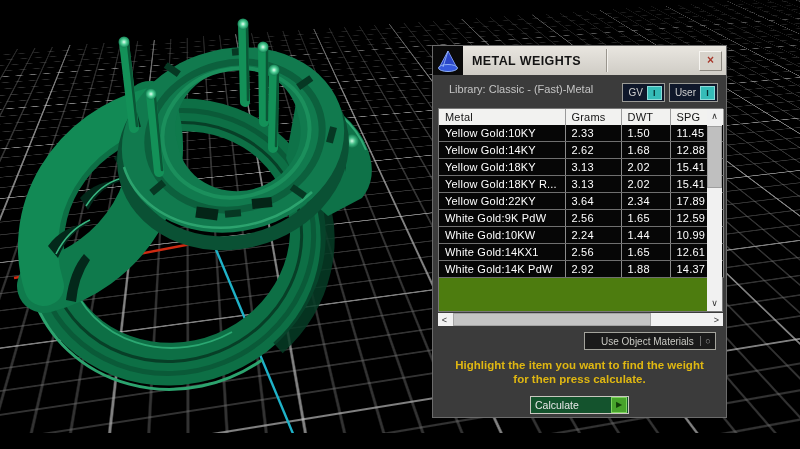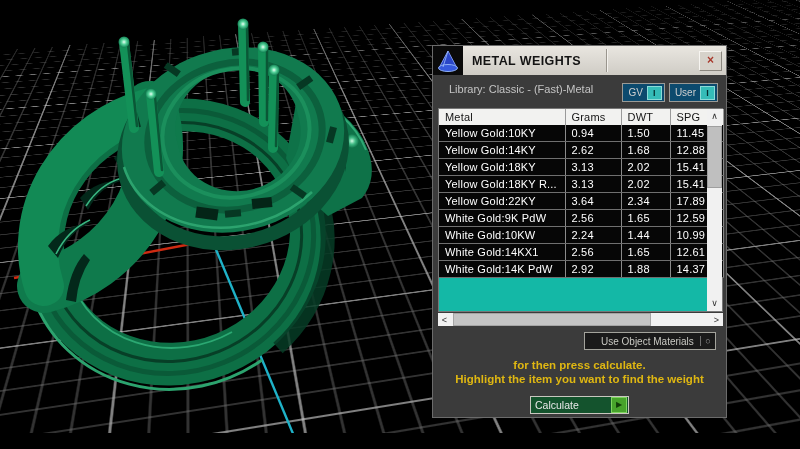--- a/index.html
+++ b/index.html
@@ -28,26 +28,26 @@
   .title-text{flex:1;display:flex;align-items:center;padding-left:9px;font-size:12.5px;font-weight:bold;
     color:#141414;letter-spacing:.4px;}
   .title-divider{width:1px;background:#9a968e;margin:3px 0;box-shadow:1px 0 0 #f4f2ee;}
   .title-spacer{width:92px;}
   .close-btn{width:21px;height:18px;align-self:center;margin-right:4px;background:#d6d2ca;
     border:1px solid;border-color:#f7f5f1 #8a867e #8a867e #f7f5f1;color:#a8392c;font-weight:bold;
     font-size:12px;line-height:16px;text-align:center;cursor:default;}
 
   .lib-row{display:flex;align-items:flex-start;margin:8px 8px 0 16px;height:18px;}
   .lib-label{flex:1;font-size:11px;color:#c4c4c4;}
-  .tog-btn{display:flex;align-items:center;gap:4px;background:#0c4a6e;border:1px solid #9a9a96;
+  .tog-btn{display:flex;align-items:center;gap:4px;background:#0f172a;border:1px solid #9a9a96;
     padding:1px 2px 1px 5px;margin-left:4px;font-size:10px;color:#cfcfcf;height:15px;}
   .teal-box{width:13px;height:12px;background:#35bcb8;border:1px solid #8adbd8;color:#053032;
     font-size:9px;font-weight:bold;text-align:center;line-height:12px;}
 
-  .table-zone{position:relative;margin:7px 5px 0 5px;width:285px;height:204px;background:#14b8a6;
+  .table-zone{position:relative;margin:7px 5px 0 5px;width:285px;height:204px;background:#4d7c0f;
     border:1px solid #777;box-sizing:border-box;}
   table.mw{border-collapse:collapse;table-layout:fixed;width:285px;font-size:11px;letter-spacing:.2px;}
   table.mw th{background:#f2f2f0;color:#141414;font-weight:normal;text-align:left;height:16px;
     padding:0 0 0 6px;border-right:1px solid #9a9a9a;overflow:hidden;white-space:nowrap;}
   table.mw td{background:#060606;color:#fff;height:16px;padding:0 0 0 6px;border-right:1px solid #8a8a8a;
     border-bottom:1px solid #6f6f6f;overflow:hidden;white-space:nowrap;}
   .vscroll{position:absolute;right:0;top:0;width:15px;height:202px;background:#f1f1f1;
     display:flex;flex-direction:column;align-items:center;font-size:9px;color:#333;}
   .vscroll .arr{height:15px;line-height:15px;flex:none;}
   .vthumb{width:13px;height:60px;background:#bfbfbf;border:1px solid #9f9f9f;margin-top:2px;}
@@ -221,21 +221,21 @@
             <tr>
               <th>Metal</th>
               <th>Grams</th>
               <th>DWT</th>
               <th>SPG</th>
             </tr>
           </thead>
         <tbody>
             <tr>
               <td>Yellow Gold:10KY</td>
-              <td>0.94</td>
+              <td>2.33</td>
               <td>1.50</td>
               <td>11.45</td>
             </tr>
             <tr>
               <td>Yellow Gold:14KY</td>
               <td>2.62</td>
               <td>1.68</td>
               <td>12.88</td>
             </tr>
             <tr>
@@ -298,22 +298,22 @@
     </div>
 
     <div class="materials-row">
       <div class="use-materials">
         <span class="lbl">Use Object Materials</span>
         <span class="circ">○</span>
       </div>
     </div>
 
     <div class="instruction">
+      <div>Highlight the item you want to find the weight</div>
       <div>for then press calculate.</div>
-      <div>Highlight the item you want to find the weight</div>
     </div>
 
     <div class="calc-row">
       <div class="calc-btn">
         <span class="lbl">Calculate</span>
         <span class="go">▶</span>
       </div>
     </div>
   </div>
 </div>

